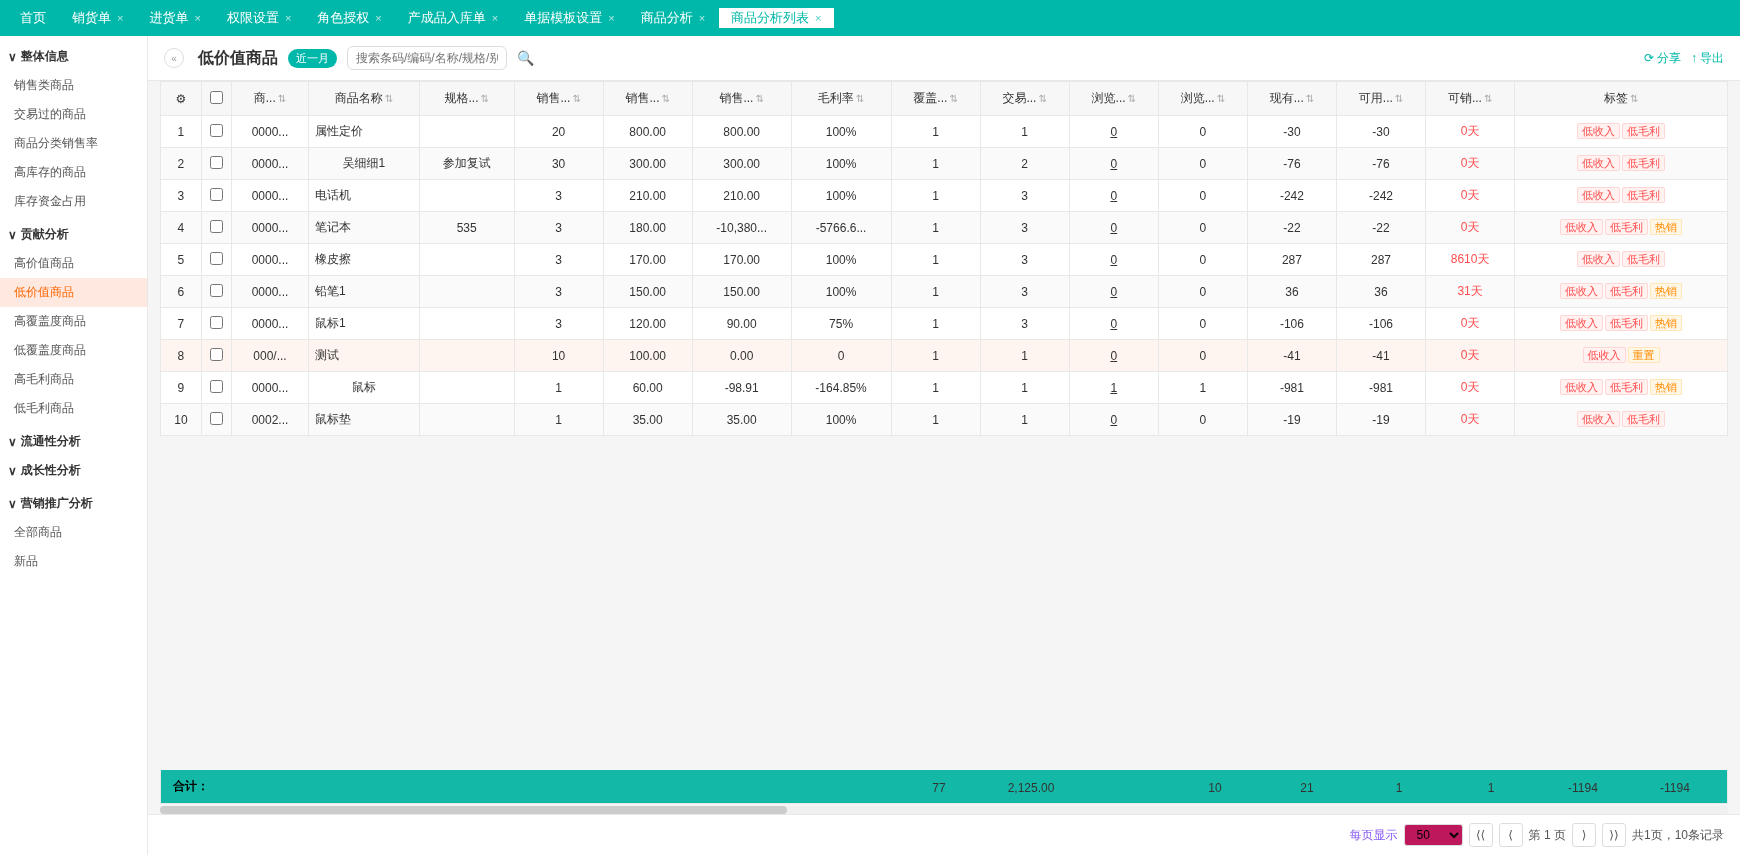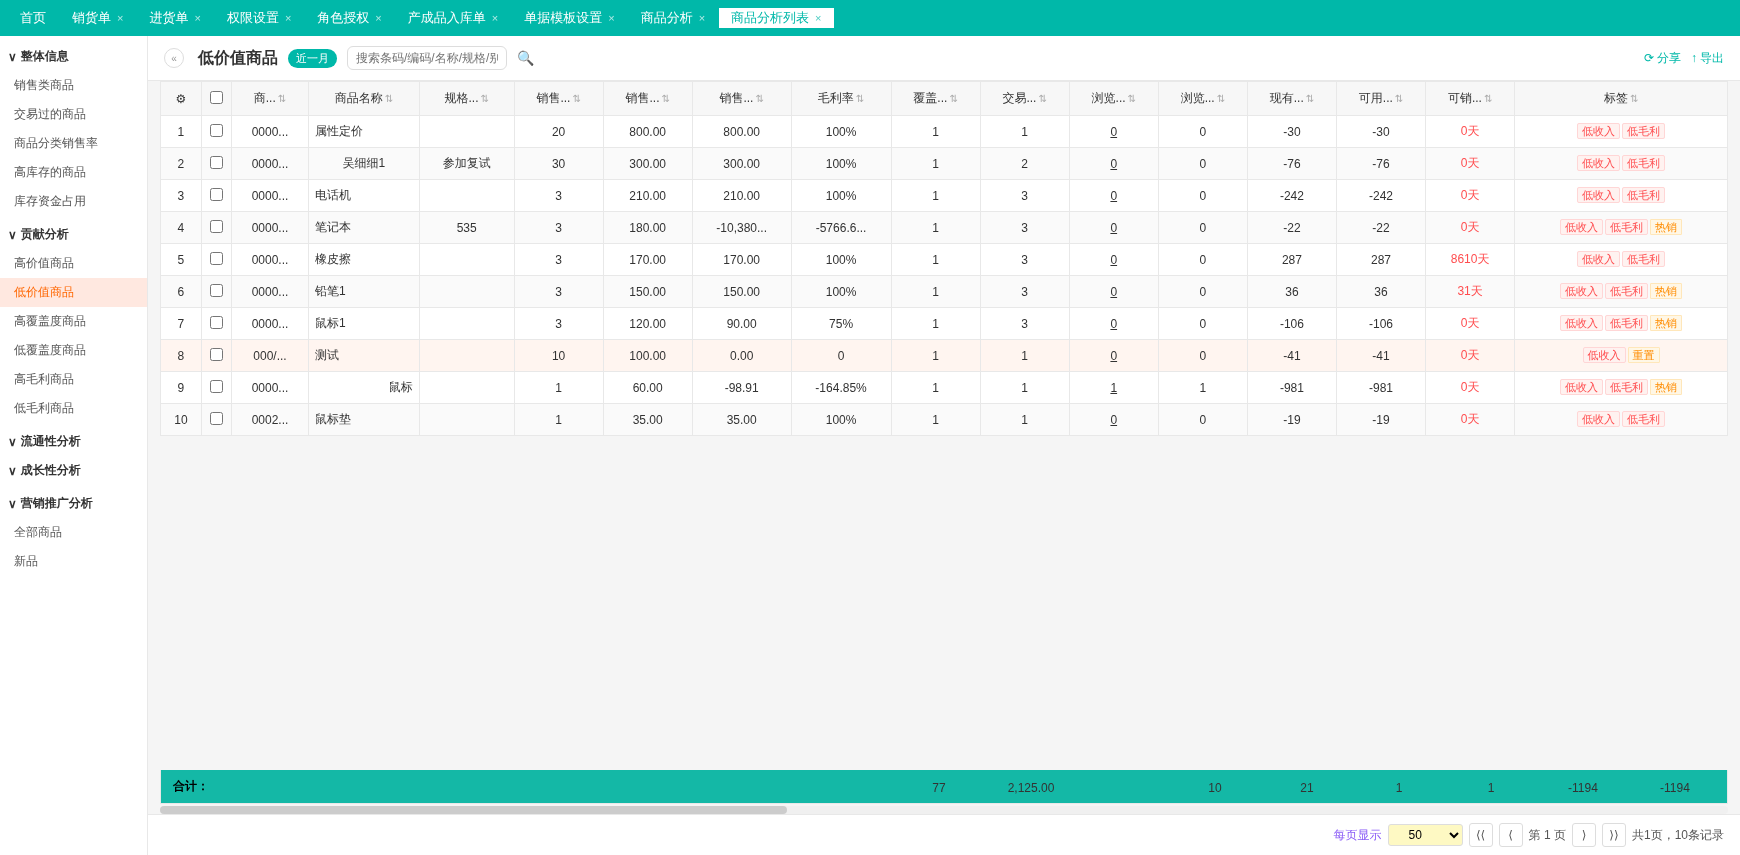--- a/index.html
+++ b/index.html
@@ -171,23 +171,23 @@
       align-items: center;
       justify-content: flex-end;
       padding: 8px 16px;
       gap: 6px;
       background: #fff;
       border-top: 1px solid #e8e8e8;
     }
     .page-size-label { color: #8b5cf6; }
     .page-size-select {
       border: 1px solid #ddd;
-      padding: 2px 16px;
+      padding: 2px 8px;
       border-radius: 3px;
-      background: #fef9c3;
+      background: #be185d;
     }
     .page-btn {
       width: 24px; height: 24px;
       display: flex; align-items: center; justify-content: center;
       border: 1px solid #ddd;
       border-radius: 3px;
       cursor: pointer;
       color: #555;
       background: #fff;
     }
@@ -464,21 +464,21 @@
               <td>0</td>
               <td>-41</td>
               <td>-41</td>
               <td style="color:#ff4d4f;">0天</td>
               <td><span class="tag-red">低收入</span><span class="tag-orange">重置</span></td>
             </tr>
             <tr>
               <td>9</td>
               <td class="checkbox-cell"><input type="checkbox" style=""></td>
               <td>0000...</td>
-              <td style="text-align:right;">鼠标</td>
+              <td style="text-align:center;">鼠标</td>
               <td></td>
               <td>1</td>
               <td>60.00</td>
               <td>-98.91</td>
               <td>-164.85%</td>
               <td>1</td>
               <td>1</td>
               <td><span class="underline">1</span></td>
               <td>1</td>
               <td>-981</td>

